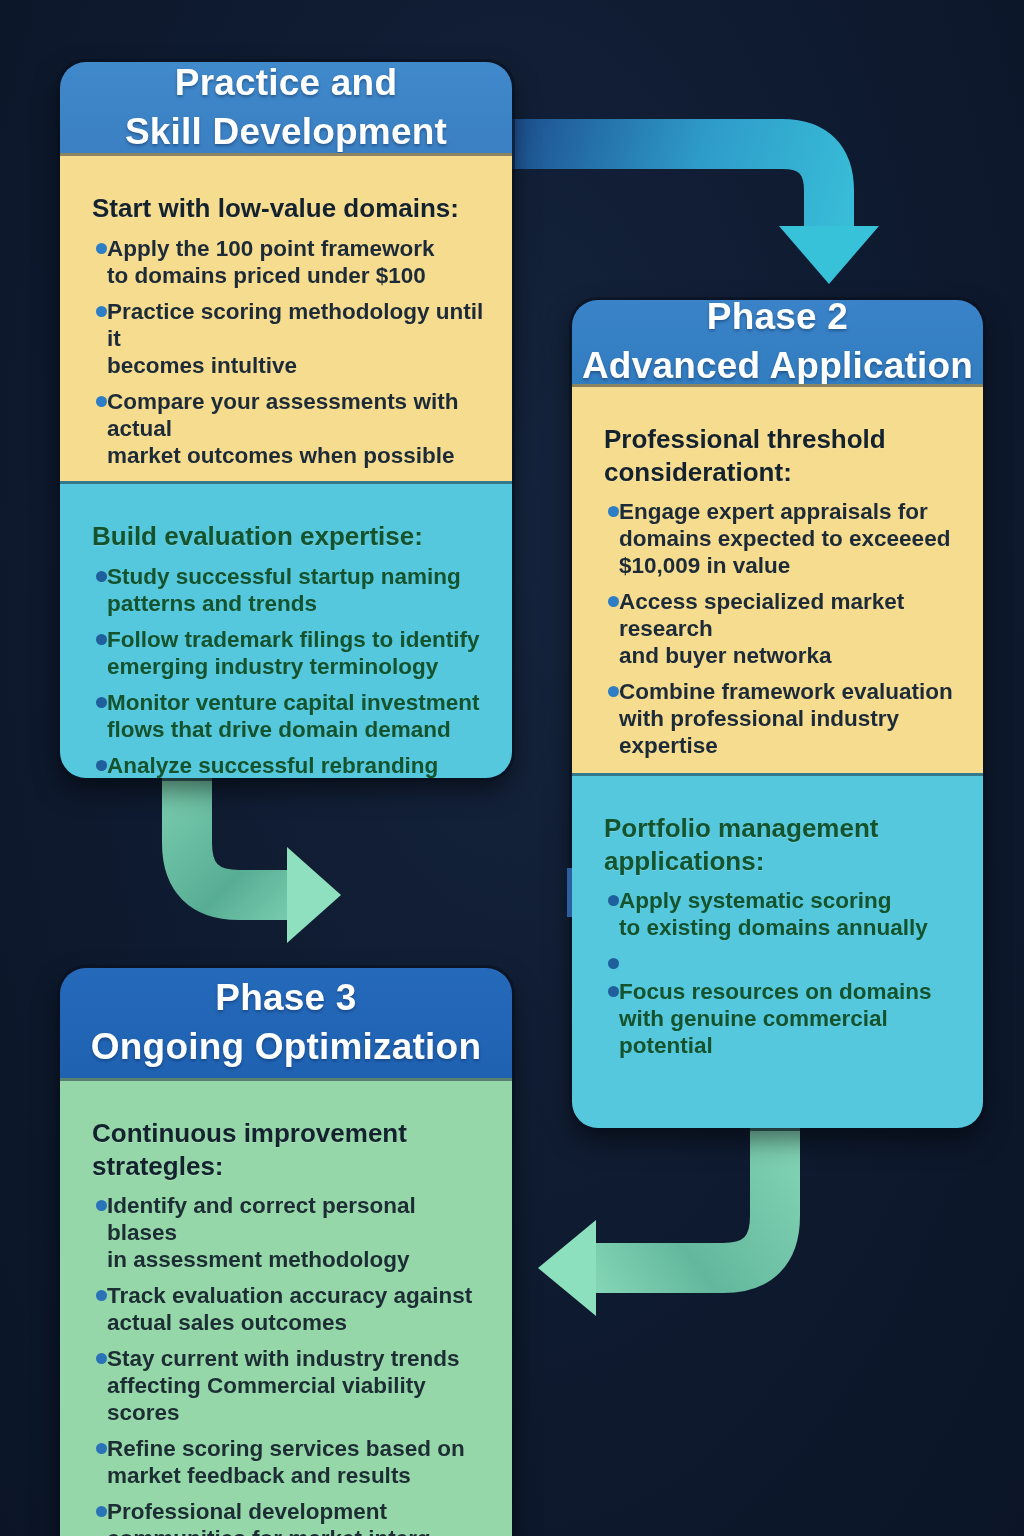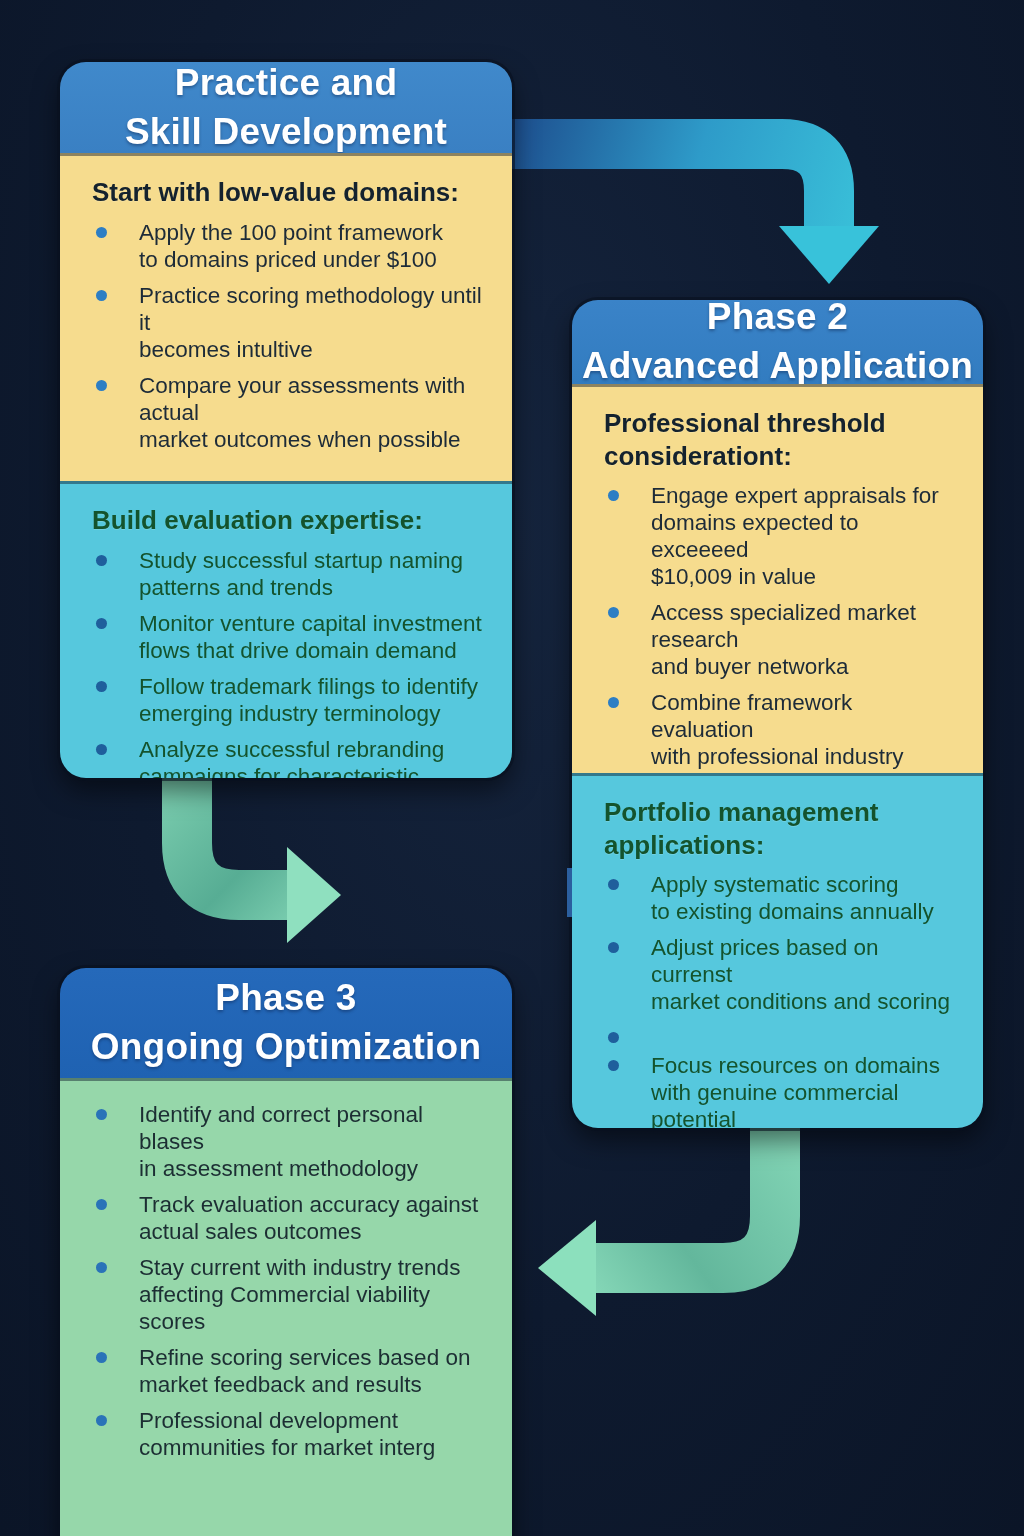--- a/index.html
+++ b/index.html
@@ -16,25 +16,25 @@
     box-shadow: 0 0 0 3px rgba(8,16,32,0.6), 0 12px 26px rgba(0,0,0,0.5);
   }
   .card-header {
     flex:0 0 auto; display:flex; flex-direction:column; align-items:center; justify-content:center;
     color:#ffffff; font-weight:bold; text-align:center;
   }
   .h-line { font-size:37px; line-height:1.32; text-shadow:0 2px 3px rgba(10,30,70,0.4); letter-spacing:0.2px; }
 
   .sec { padding:20px 24px 10px 32px; border-top:3px solid rgba(12,22,40,0.45); }
   .sec-heading {
-    margin:0 0 10px 0; font-size:26px; font-weight:bold; line-height:1.25;
+    margin:16px 0 10px 0; font-size:26px; font-weight:bold; line-height:1.25;
     color:#14222e; white-space:pre-line; text-shadow:0 1px 0 rgba(255,255,255,0.15);
   }
   .blist { list-style:none; margin:0; padding:0 0 0 4px; }
-  .blist li { display:flex; gap:32px; margin-bottom:9px; }
+  .blist li { display:flex; gap:0; margin-bottom:9px;font-weight:bold; }
   .dot { flex:0 0 auto; width:11px; height:11px; border-radius:50%; margin-top:8px; }
   .btxt { font-size:22.5px; line-height:1.2; color:#1d2b38; white-space:pre-line; }
 
   
   .phase1 { left:60px; top:62px; width:452px; height:716px; }
   .phase1 .card-header { height:91px; background:linear-gradient(180deg,#4089cb,#3a80c3); }
   
   .phase2 { left:572px; top:300px; width:411px; height:828px; }
   .phase2 .card-header { height:84px; background:linear-gradient(180deg,#3a83c8,#327cc0); }
   
@@ -128,27 +128,27 @@
     <div class="sec sec-cyan">
       <h3 class="sec-heading">Build evaluation expertise:</h3>
       <ul class="blist">
         <li>
             <span class="dot"></span>
             <span class="btxt">Study successful startup naming
 patterns and trends</span>
           </li>
         <li>
             <span class="dot"></span>
+            <span class="btxt">Follow trademark filings to identify
+emerging industry terminology</span>
+          </li>
+        <li>
+            <span class="dot"></span>
             <span class="btxt">Monitor venture capital investment
 flows that drive domain demand</span>
-          </li>
-        <li>
-            <span class="dot"></span>
-            <span class="btxt">Follow trademark filings to identify
-emerging industry terminology</span>
           </li>
         <li>
             <span class="dot"></span>
             <span class="btxt">Analyze successful rebranding
 campaigns for characteristic patterns</span>
           </li>
       </ul>
     </div>
   </div>
 
@@ -188,41 +188,38 @@
       <h3 class="sec-heading">Portfolio management
 applications:</h3>
       <ul class="blist">
         <li>
             <span class="dot"></span>
             <span class="btxt">Apply systematic scoring
 to existing domains annually</span>
           </li>
         <li>
             <span class="dot"></span>
-            <span class="btxt">Adjust prices based on currenst
-market conditions and scoring</span>
-          </li>
-        <li>
-            <span class="dot"></span>
           </li>
         <li>
             <span class="dot"></span>
             <span class="btxt">Focus resources on domains
 with genuine commercial potential</span>
           </li>
       </ul>
     </div>
   </div>
 
   <div class="card phase3">
     <div class="card-header">
       <div class="h-line">Phase 3</div>
       <div class="h-line">Ongoing Optimization</div>
     </div>
     <div class="sec sec-green">
+      <h3 class="sec-heading">Continuous improvement
+strategles:</h3>
       <ul class="blist">
         <li>
             <span class="dot"></span>
             <span class="btxt">Identify and correct personal blases
 in assessment methodology</span>
           </li>
         <li>
             <span class="dot"></span>
             <span class="btxt">Track evaluation accuracy against
 actual sales outcomes</span>

